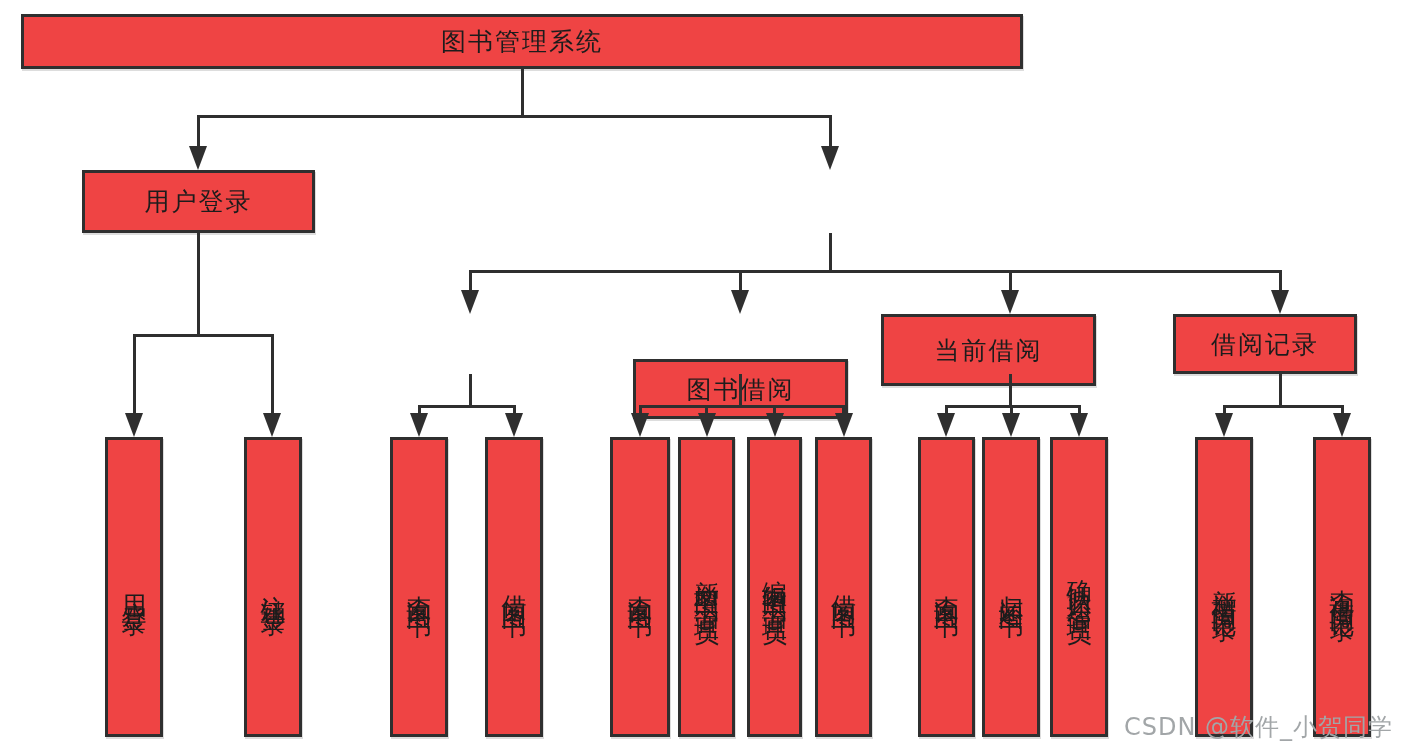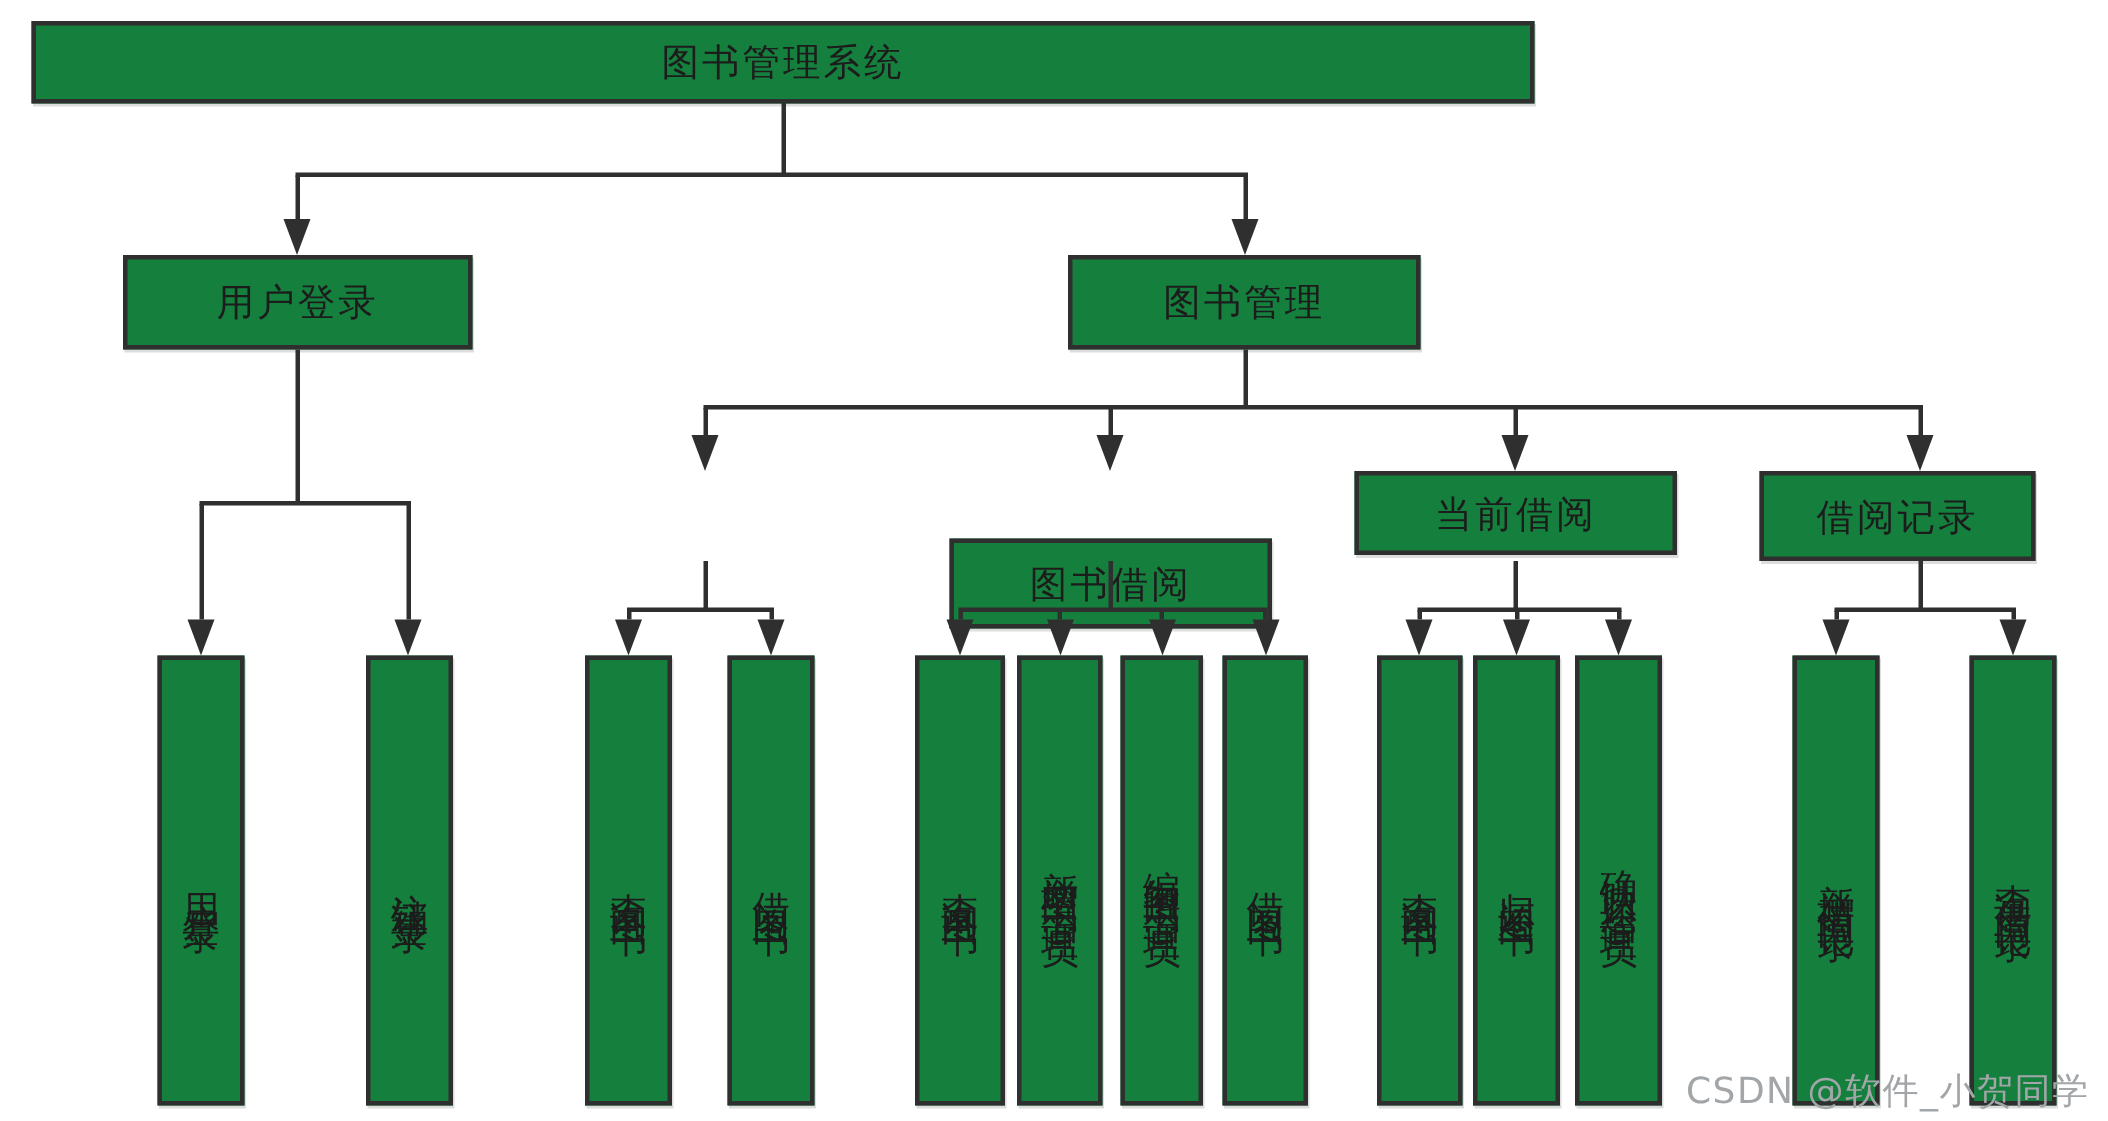--- a/index.html
+++ b/index.html
@@ -11,21 +11,21 @@
     font-family: "DejaVu Sans", "Liberation Sans", sans-serif;
     color: #1c1c1c;
   }
   .stage { position: absolute; left: 0; top: 0; width: 1405px; height: 747px; }
 
   
   .hbox, .leaf {
     position: absolute;
     box-sizing: border-box;
     border: 3px solid #2f2f2f;
-    background: #15803d;
+    background: #ef4444;
     display: flex;
     align-items: center;
     justify-content: center;
     box-shadow: 1px 2px 0 rgba(120,120,120,0.25);
   }
   .hbox {
     font-size: 25px;
     letter-spacing: 2px;
     white-space: nowrap;
   }
@@ -74,36 +74,35 @@
 <div class="stage">
 
   <div class="hbox" style="left:21px; top:14px; width:1002px; height:55px;">图书管理系统</div>
 
   <div class="vline" style="left:520.5px; top:68px; height:50px;"></div>
   <div class="hline" style="left:196.5px; top:115px; width:635px;"></div>
   <div class="arrow" style="left:196.5px; top:117px; height:29px;"></div>
   <div class="arrow" style="left:828.5px; top:117px; height:29px;"></div>
 
   <div class="hbox" style="left:82px; top:170px; width:233px; height:63px;">用户登录</div>
-  <div class="hbox" style="left:712px; top:170px; width:235px; height:63px;">图书管理</div>
 
   <div class="vline" style="left:196.5px; top:233px; height:103px;"></div>
   <div class="hline" style="left:132.5px; top:334px; width:141px;"></div>
   <div class="arrow" style="left:132.5px; top:336px; height:77px;"></div>
   <div class="arrow" style="left:270.5px; top:336px; height:77px;"></div>
 
   <div class="vline" style="left:828.5px; top:233px; height:39px;"></div>
   <div class="hline" style="left:468.5px; top:270px; width:813px;"></div>
   <div class="arrow" style="left:468.5px; top:272px; height:18px;"></div>
   <div class="arrow" style="left:738.5px; top:272px; height:18px;"></div>
   <div class="arrow" style="left:1008.5px; top:272px; height:18px;"></div>
   <div class="arrow" style="left:1278.5px; top:272px; height:18px;"></div>
 
   <div class="hbox" style="left:633px; top:314px; width:215px; height:60px;margin-top:45px;">图书借阅</div>
-  <div class="hbox" style="left:903px; top:314px; width:215px; height:56px;">当前借阅</div>
+  <div class="hbox" style="left:881px; top:314px; width:215px; height:72px;">当前借阅</div>
   <div class="hbox" style="left:1173px; top:314px; width:184px; height:60px;">借阅记录</div>
 
   <div class="vline" style="left:468.5px; top:374px; height:33px;"></div>
   <div class="hline" style="left:417.5px; top:405px; width:98px;"></div>
   <div class="arrow" style="left:417.5px; top:407px; height:6px;"></div>
   <div class="arrow" style="left:512.5px; top:407px; height:6px;"></div>
 
   <div class="vline" style="left:738.5px; top:374px; height:33px;"></div>
   <div class="hline" style="left:638.5px; top:405px; width:206px;"></div>
   <div class="arrow" style="left:638.5px; top:407px; height:6px;"></div>

